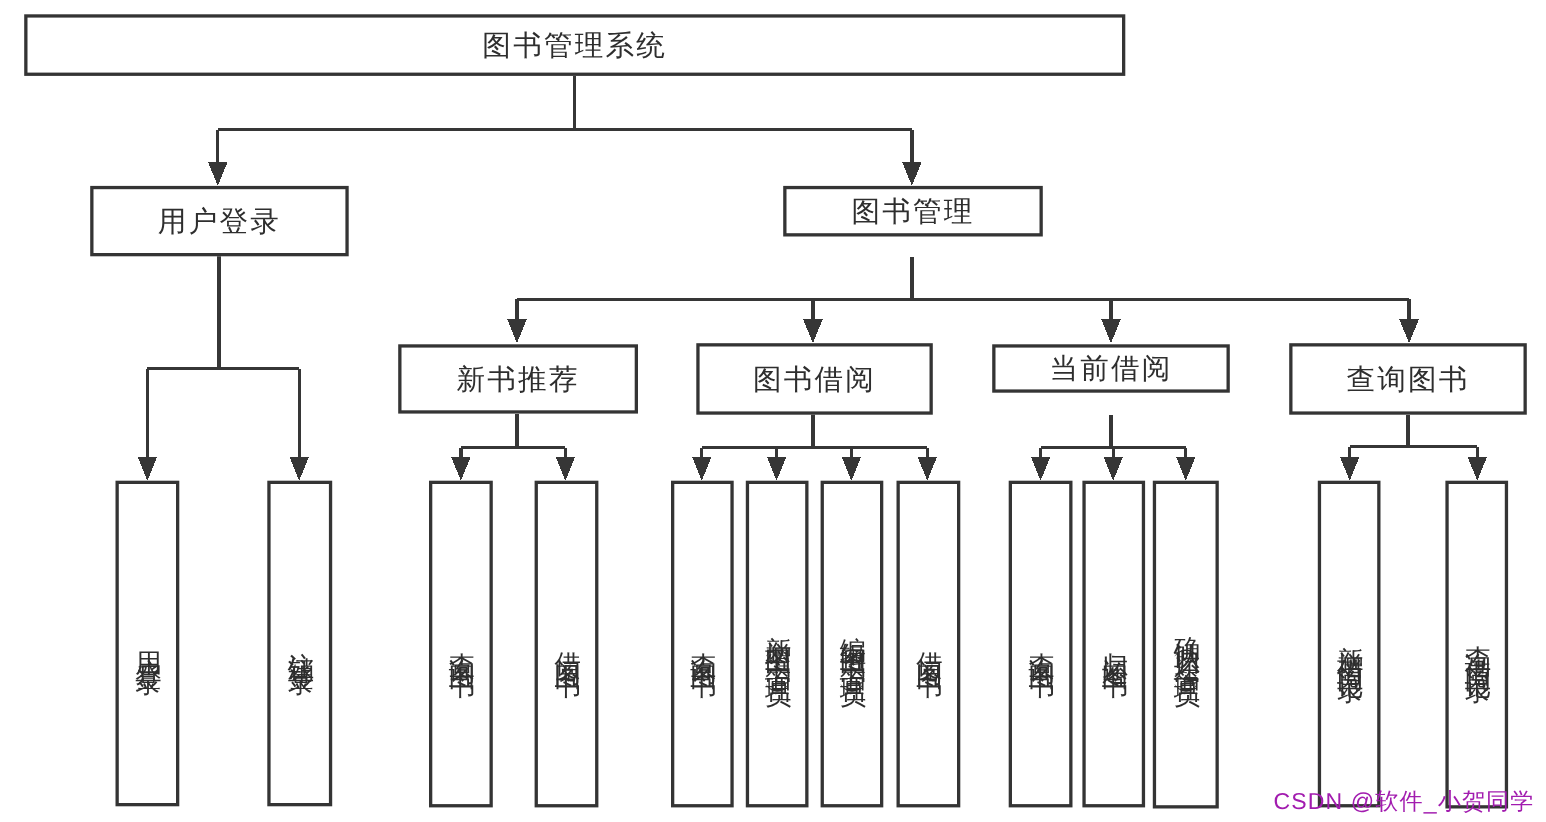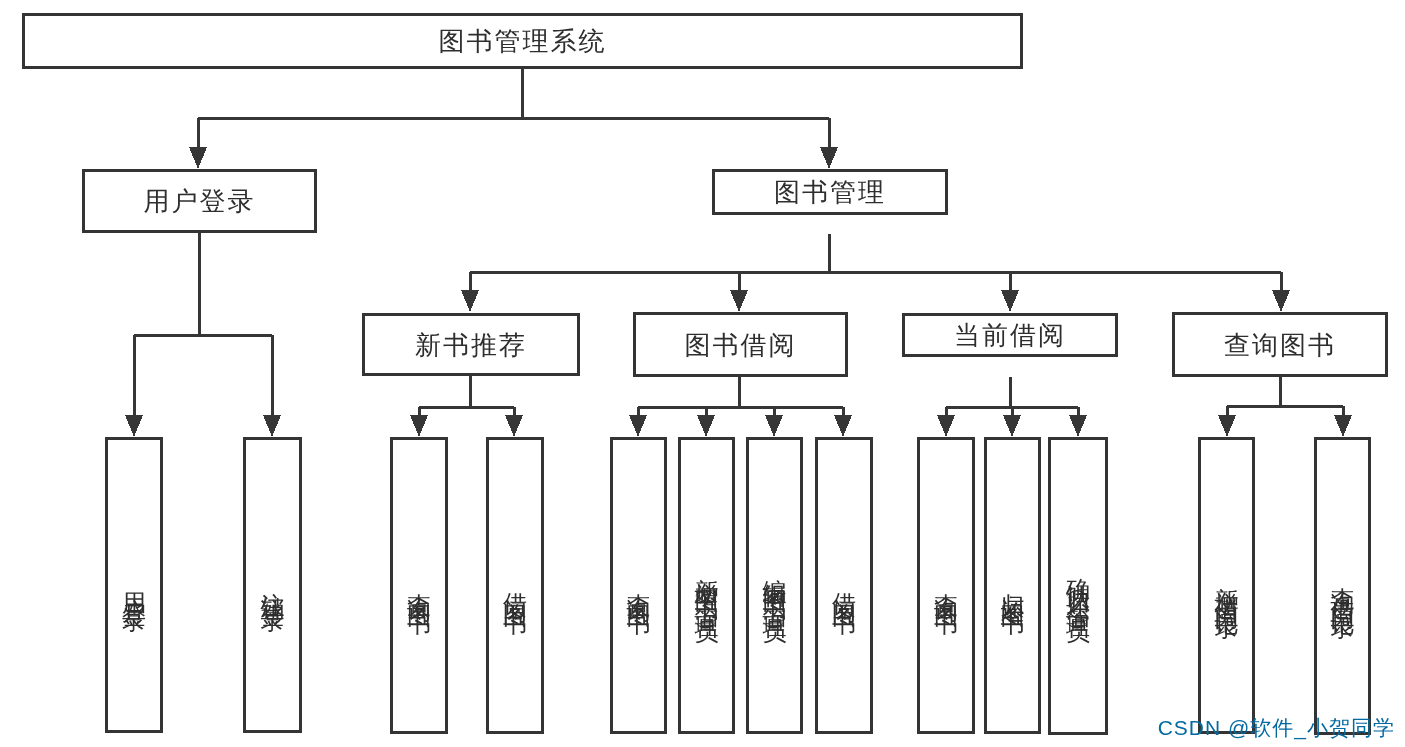--- a/index.html
+++ b/index.html
@@ -46,21 +46,21 @@
     font-size: 24px;
     letter-spacing: 6px;
     line-height: 1;
     white-space: nowrap;
   }
   .watermark {
     position: absolute;
     right: 10px;
     top: 714px;
     font-size: 21px;
-    color: #0369a1;
+    color: #a21caf;
     letter-spacing: 1px;
     white-space: nowrap;
   }
 </style>
 </head>
 <body>
 
 <div id="stage">
 
   <svg id="connectors" viewBox="0 0 1405 747" xmlns="http://www.w3.org/2000/svg" shape-rendering="crispEdges">

